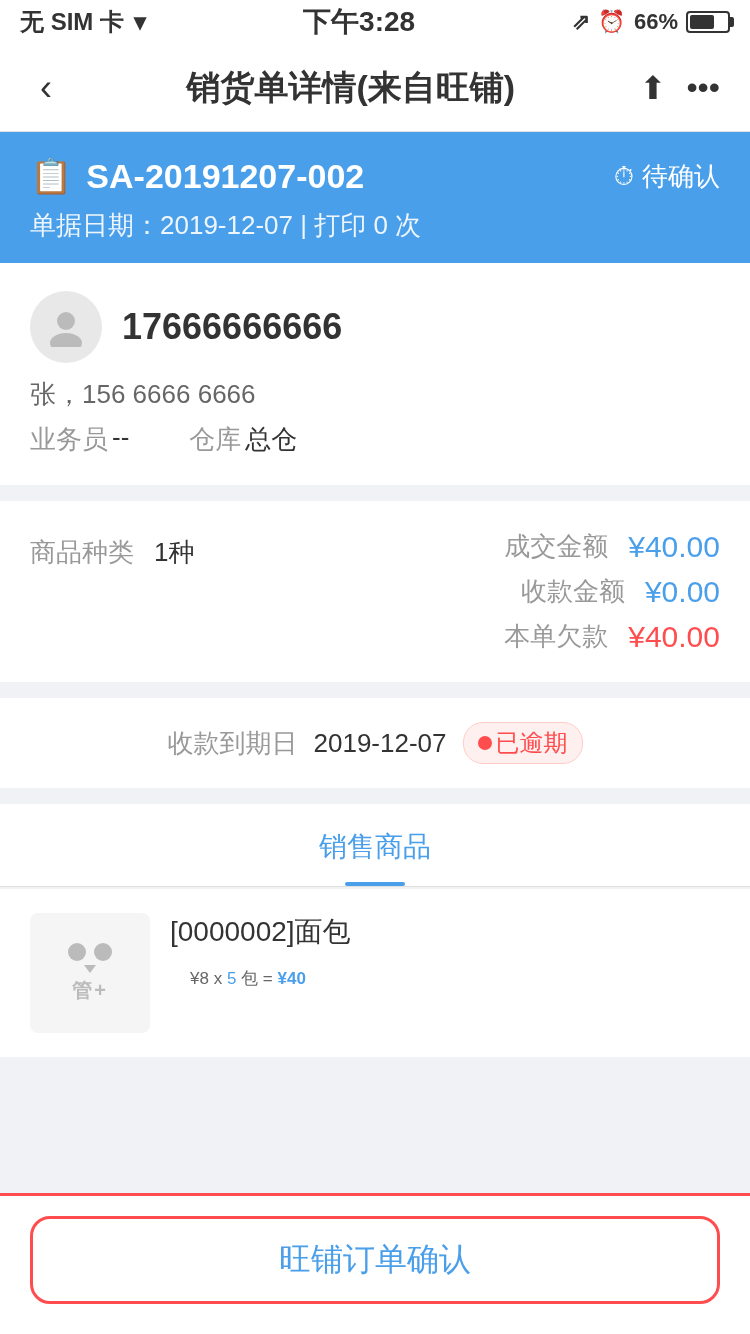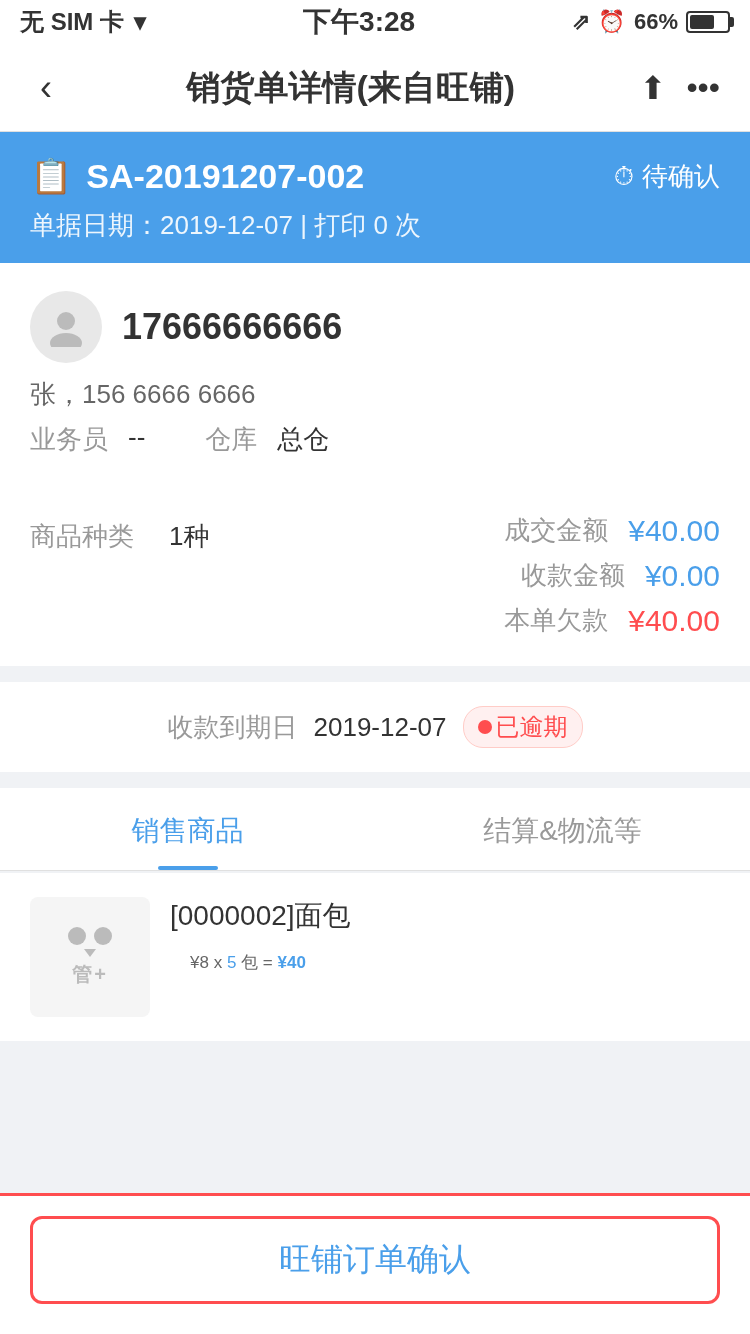--- a/index.html
+++ b/index.html
@@ -130,20 +130,21 @@
     }
     .order-date {
       color: rgba(255,255,255,0.9);
       font-size: 26px;
     }
 
     
     .customer-card {
       background: #fff;
       padding: 28px 30px;
+      margin-bottom: 16px;
     }
     .customer-row {
       display: flex;
       align-items: center;
       gap: 20px;
       margin-bottom: 14px;
     }
     .customer-avatar {
       width: 72px;
       height: 72px;
@@ -167,38 +168,38 @@
       margin-bottom: 10px;
     }
     .customer-meta {
       display: flex;
       gap: 60px;
       font-size: 26px;
       color: #666;
     }
     .meta-item {
       display: flex;
-      gap: 20px;
+      gap: 4px;
     }
     .meta-label { color: #999; }
     .meta-value { color: #333; }
 
     
     .summary-card {
       background: #fff;
       padding: 28px 30px;
       margin-bottom: 16px;
       display: flex;
       align-items: flex-start;
       justify-content: space-between;
     }
     .summary-left {
       display: flex;
       align-items: center;
-      gap: 35px;
+      gap: 20px;
       padding-top: 6px;
     }
     .summary-label { font-size: 26px; color: #999; }
     .summary-value { font-size: 26px; color: #333; }
     .summary-right {
       display: flex;
       flex-direction: column;
       align-items: flex-end;
       gap: 10px;
     }
@@ -356,21 +357,21 @@
       width: 750px;
       background: #fff;
       padding: 20px 30px 30px;
       border-top: 3px solid #ff4d4f;
     }
     .confirm-btn {
       width: 100%;
       height: 88px;
       background: #fff;
       border: 3px solid #ff4d4f;
-      border-radius: 12px;
+      border-radius: 20px;
       font-size: 32px;
       color: #4a9fea;
       cursor: pointer;
       display: flex;
       align-items: center;
       justify-content: center;
       font-weight: 500;
     }
   </style>
 </head>
@@ -464,23 +465,20 @@
   <span class="duedate-date">2019-12-07</span>
   <div class="overdue-badge">
     <span class="overdue-dot"></span>
     <span>已逾期</span>
   </div>
 </div>
 
 <div class="tabs-container">
   <div class="tab-item active">
     <span>销售商品</span>
-  </div>
-  <div class="tab-item">
-    <span>结算&amp;物流等</span>
   </div>
 </div>
 
 <div class="product-list">
   <div class="product-item">
     <div class="product-thumb">
       <div class="product-owl">
         <div class="owl-eyes">
           <div class="owl-eye"></div>
           <div class="owl-eye"></div>

